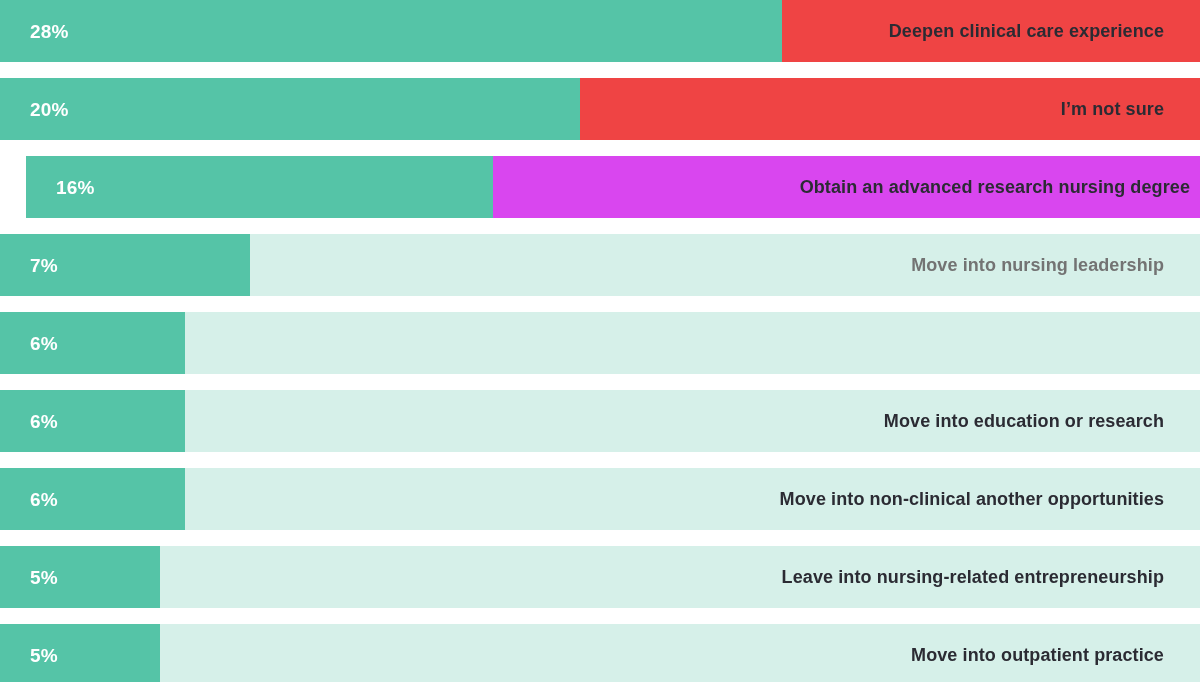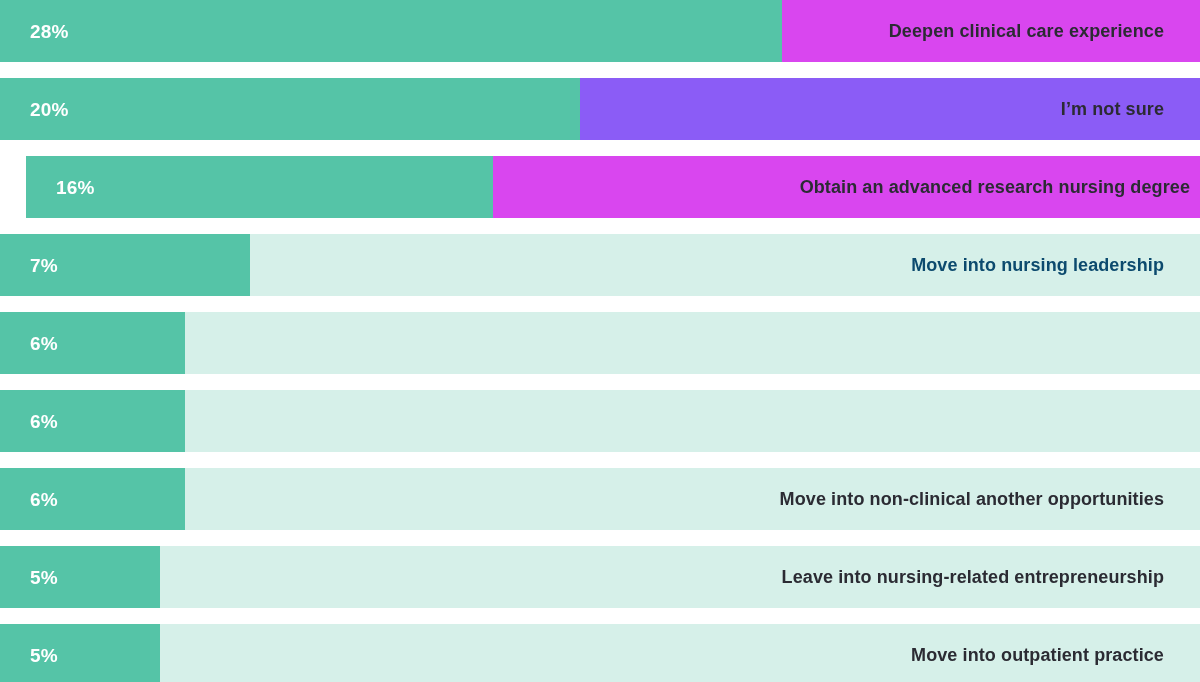--- a/index.html
+++ b/index.html
@@ -65,52 +65,53 @@
     line-height: 1;
     white-space: nowrap;
     text-align: right;
   }
 </style>
 </head>
 <body>
 
 <div id="chart" style="background: rgb(255, 255, 255);">
 
-  <div class="bar-row" style="background: #d946ef;">
+  <div class="bar-row" style="background: #ef4444;">
     <div class="bar-fill" style="width: 782px; background: rgb(85, 196, 167);"></div>
     <span class="bar-value" style="color: rgb(255, 255, 255);">28%</span>
     <span class="bar-label" style="color: rgb(43, 43, 51);">Deepen clinical care experience</span>
   </div>
 
-  <div class="bar-row" style="background: #8b5cf6;">
+  <div class="bar-row" style="background: #ef4444;">
     <div class="bar-fill" style="width: 580px; background: rgb(85, 196, 167);"></div>
     <span class="bar-value" style="color: rgb(255, 255, 255);">20%</span>
     <span class="bar-label" style="color: rgb(43, 43, 51);">I’m not sure</span>
   </div>
 
   <div class="bar-row" style="background: #d946ef; margin-left: 26px;">
     <div class="bar-fill" style="width: 467px; background: rgb(85, 196, 167);"></div>
     <span class="bar-value" style="color: rgb(255, 255, 255);">16%</span>
     <span class="bar-label" style="color: rgb(43, 43, 51);">Obtain an advanced research nursing degree</span>
   </div>
 
   <div class="bar-row" style="background: rgb(214, 240, 233);">
     <div class="bar-fill" style="width: 250px; background: rgb(85, 196, 167);"></div>
     <span class="bar-value" style="color: rgb(255, 255, 255);">7%</span>
-    <span class="bar-label" style="color: #0c4a6e;">Move into nursing leadership</span>
+    <span class="bar-label" style="color: #737373;">Move into nursing leadership</span>
   </div>
 
   <div class="bar-row" style="background: rgb(214, 240, 233);">
     <div class="bar-fill" style="width: 185px; background: rgb(85, 196, 167);"></div>
     <span class="bar-value" style="color: rgb(255, 255, 255);">6%</span>
   </div>
 
   <div class="bar-row" style="background: rgb(214, 240, 233);">
     <div class="bar-fill" style="width: 185px; background: rgb(85, 196, 167);"></div>
     <span class="bar-value" style="color: rgb(255, 255, 255);">6%</span>
+    <span class="bar-label" style="color: rgb(43, 43, 51);">Move into education or research</span>
   </div>
 
   <div class="bar-row" style="background: rgb(214, 240, 233);">
     <div class="bar-fill" style="width: 185px; background: rgb(85, 196, 167);"></div>
     <span class="bar-value" style="color: rgb(255, 255, 255);">6%</span>
     <span class="bar-label" style="color: rgb(43, 43, 51);">Move into non-clinical another opportunities</span>
   </div>
 
   <div class="bar-row" style="background: rgb(214, 240, 233);">
     <div class="bar-fill" style="width: 160px; background: rgb(85, 196, 167);"></div>

